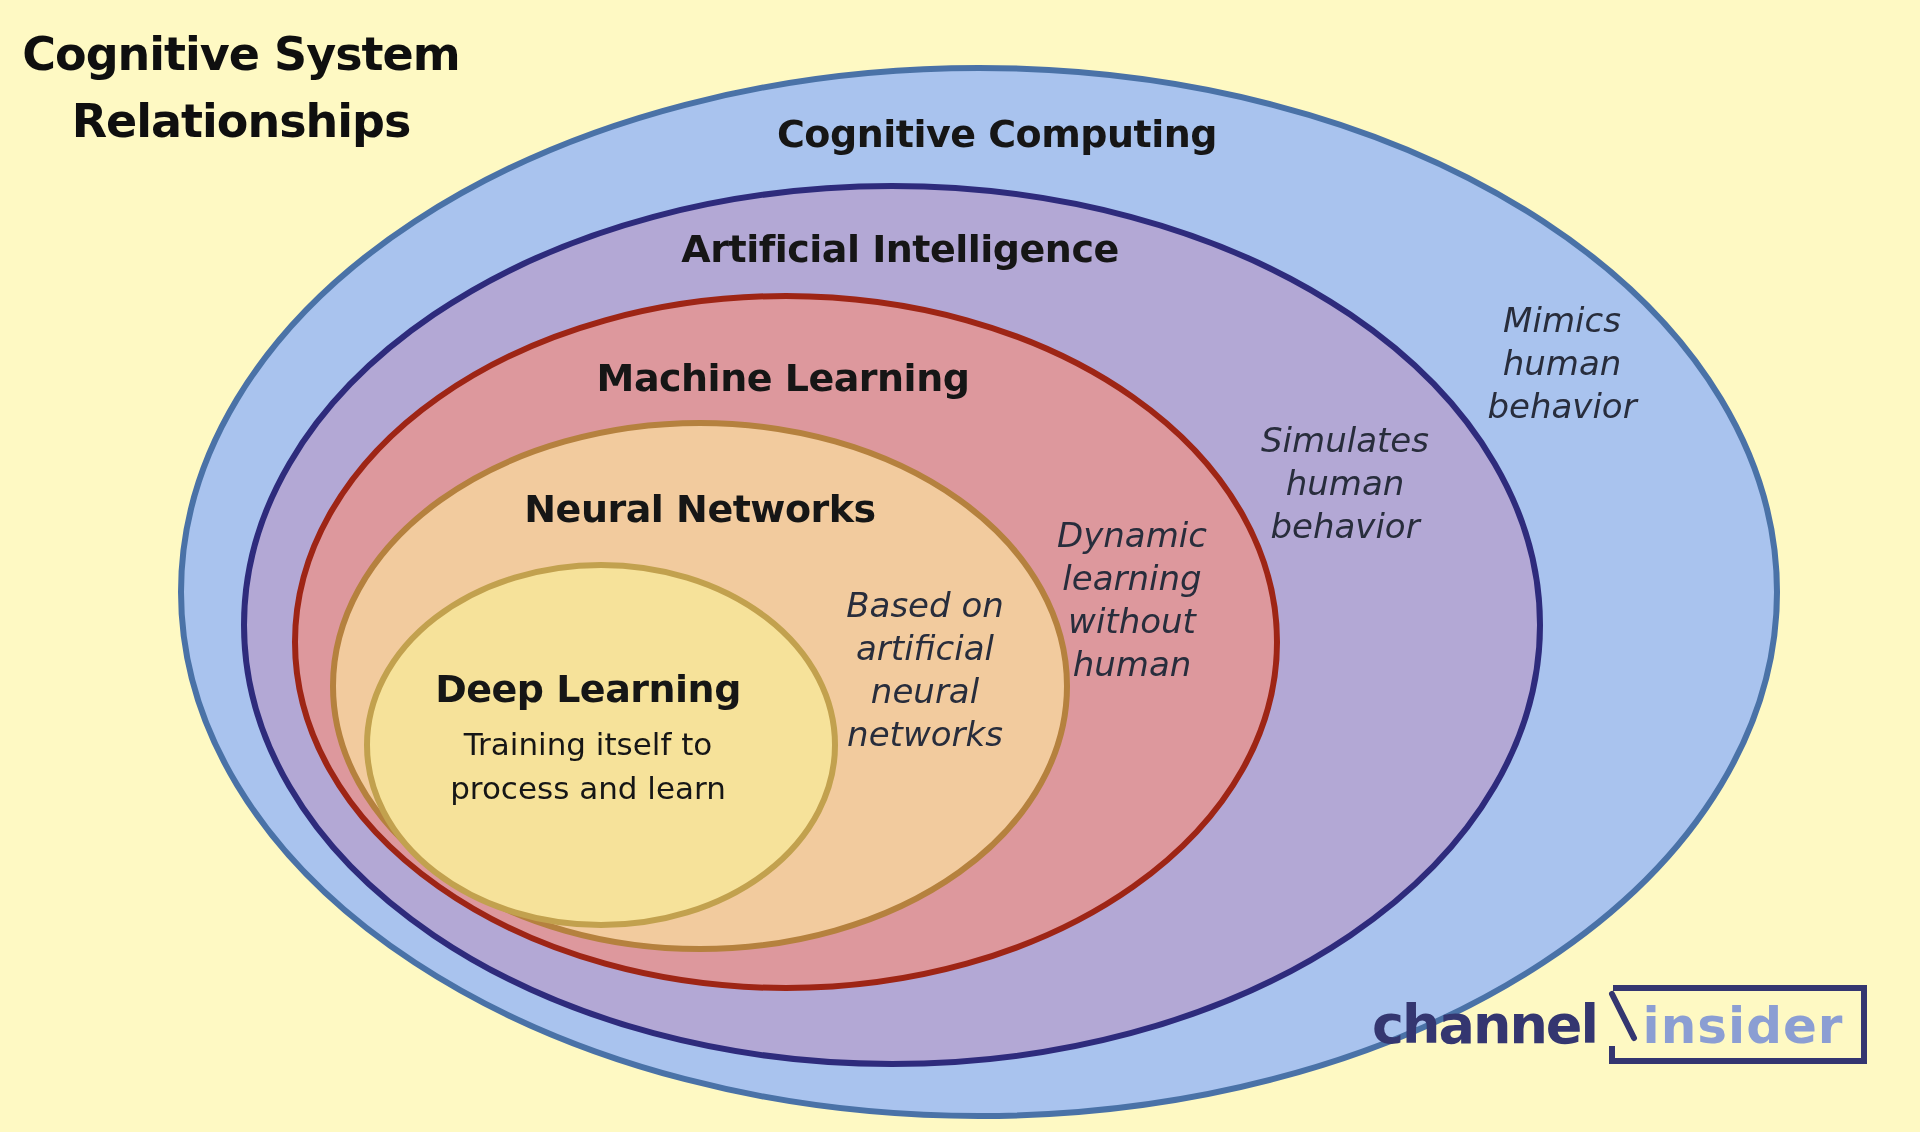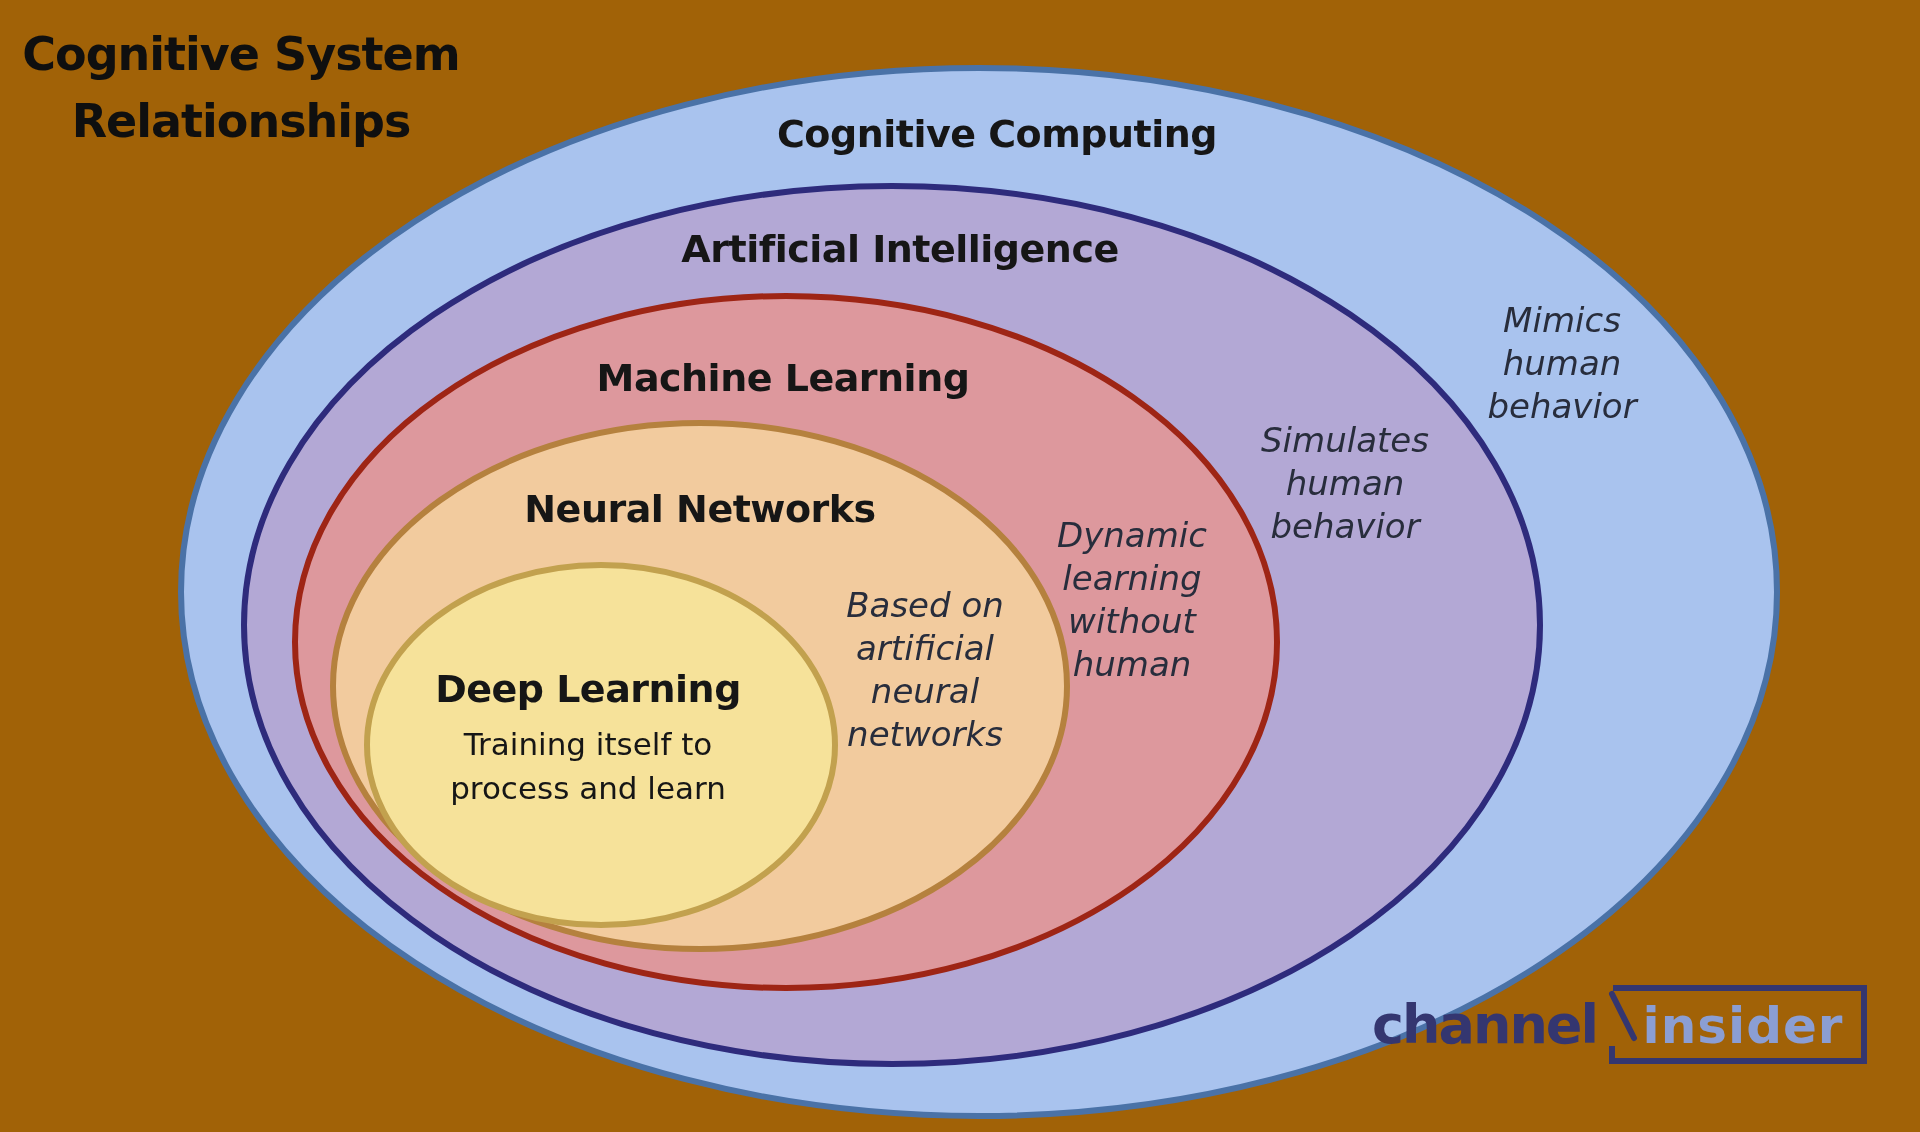--- a/index.html
+++ b/index.html
@@ -1,19 +1,19 @@
 <!DOCTYPE html>
 <html><head>
 <meta charset="utf-8">
 <style>
   html,body{margin:0;padding:0;background:#ffffff;}
   .stage{
     position:relative;
     width:1920px;height:1132px;
-    background:#a16207;
+    background:#fef9c3;
     overflow:hidden;
     font-family:"DejaVu Sans", sans-serif;
   }
   svg{display:block;}
   text{font-family:"DejaVu Sans", sans-serif;}
   .ttl{font-size:46px;font-weight:700;letter-spacing:-1px;}
   .lbl{font-size:38px;font-weight:700;letter-spacing:-0.5px;}
   .sub{font-size:31px;font-weight:400;}
   .ann{font-size:34px;font-style:italic;font-weight:400;}
   .logo-a{font-size:54px;font-weight:700;letter-spacing:-2px;}

